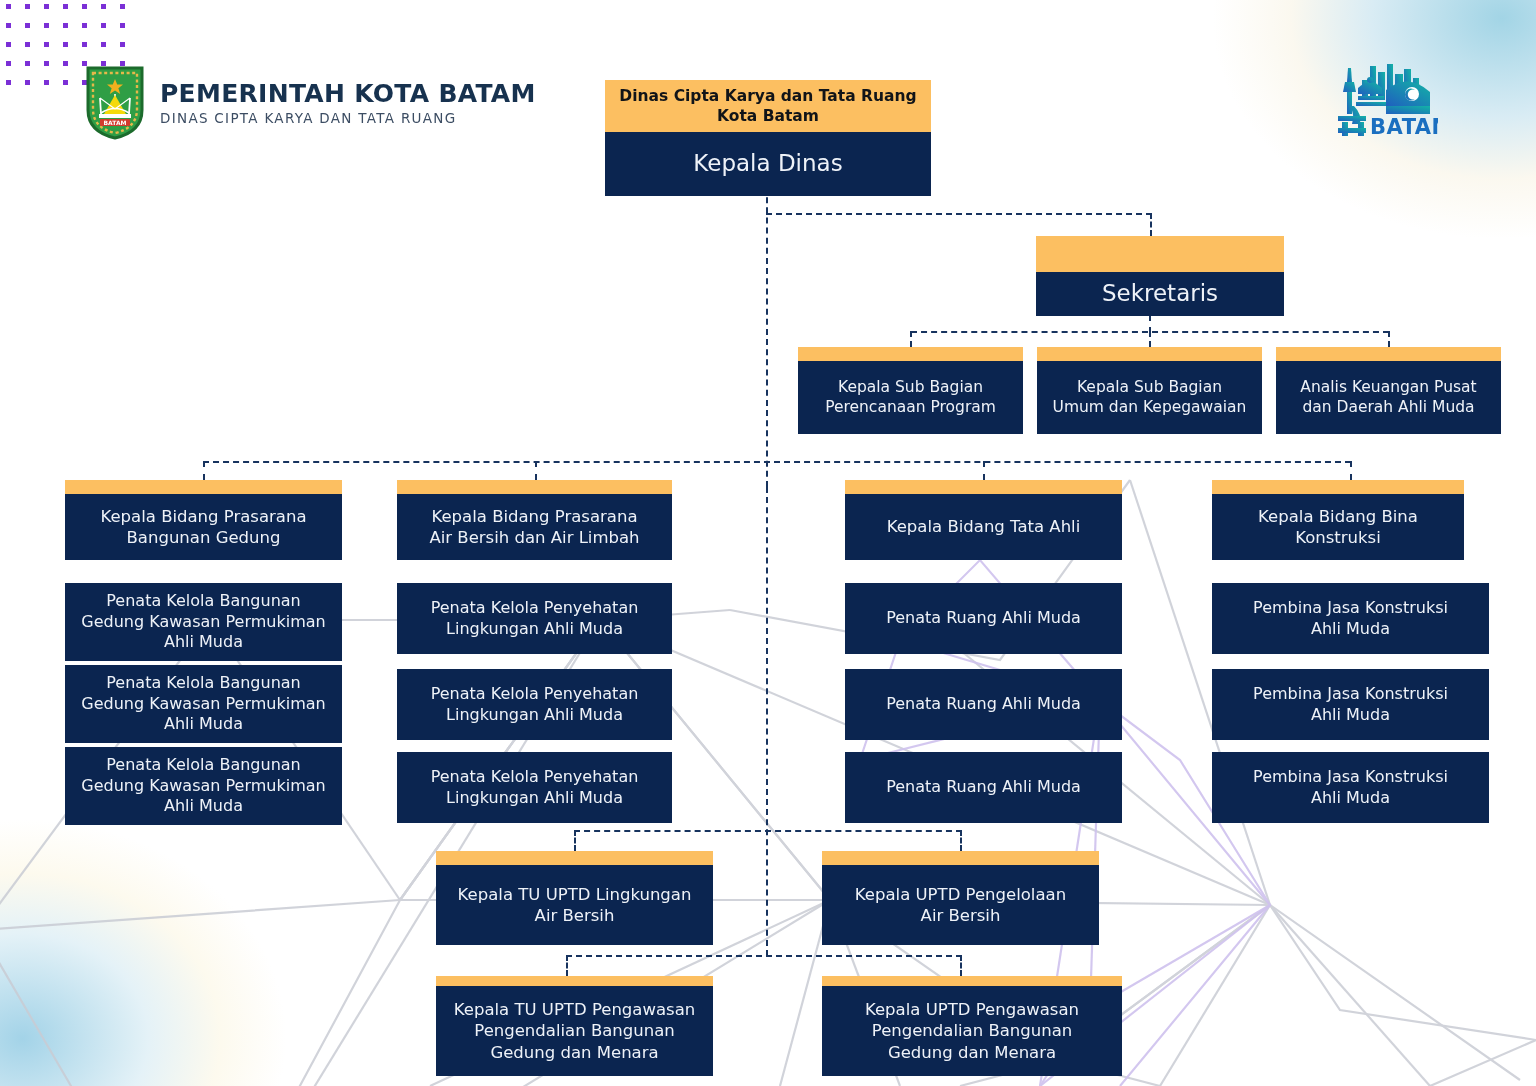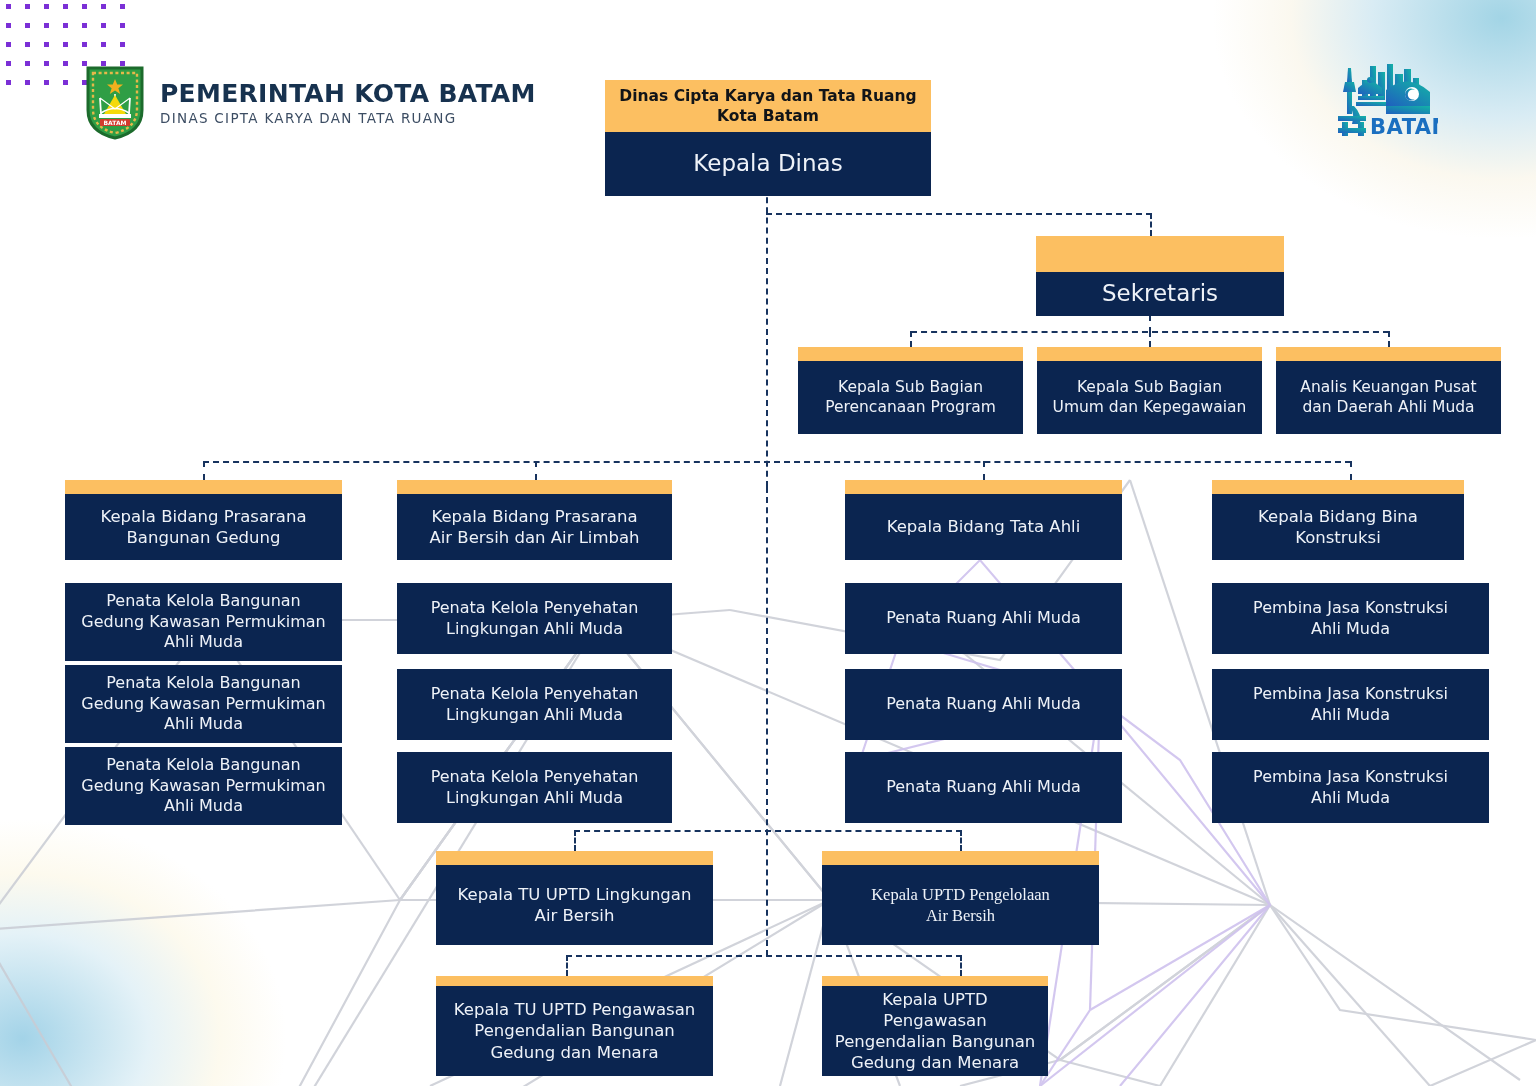--- a/index.html
+++ b/index.html
@@ -345,30 +345,30 @@
 Ahli Muda</div>
   </div>
 
   <div class="node" style="left:436px; top:851px; width:277px;">
     <div class="cap"></div>
     <div class="body t-uptd" style="height:80px; white-space:pre-line;">Kepala TU UPTD Lingkungan
 Air Bersih</div>
   </div>
   <div class="node" style="left:822px; top:851px; width:277px;">
     <div class="cap"></div>
-    <div class="body t-uptd" style="height:80px; white-space:pre-line;font-family:Liberation Serif, serif;">Kepala UPTD Pengelolaan
+    <div class="body t-uptd" style="height:80px; white-space:pre-line;">Kepala UPTD Pengelolaan
 Air Bersih</div>
   </div>
 
   <div class="node" style="left:436px; top:976px; width:277px;">
     <div class="cap" style="height:10px;"></div>
     <div class="body t-uptd" style="height:90px; white-space:pre-line;">Kepala TU UPTD Pengawasan
 Pengendalian Bangunan
 Gedung dan Menara</div>
   </div>
-  <div class="node" style="left:822px; top:976px; width:226px;">
+  <div class="node" style="left:822px; top:976px; width:300px;">
     <div class="cap" style="height:10px;"></div>
     <div class="body t-uptd" style="height:90px; white-space:pre-line;">Kepala UPTD Pengawasan
 Pengendalian Bangunan
 Gedung dan Menara</div>
   </div>
 
 </div>
 
 </body></html>

